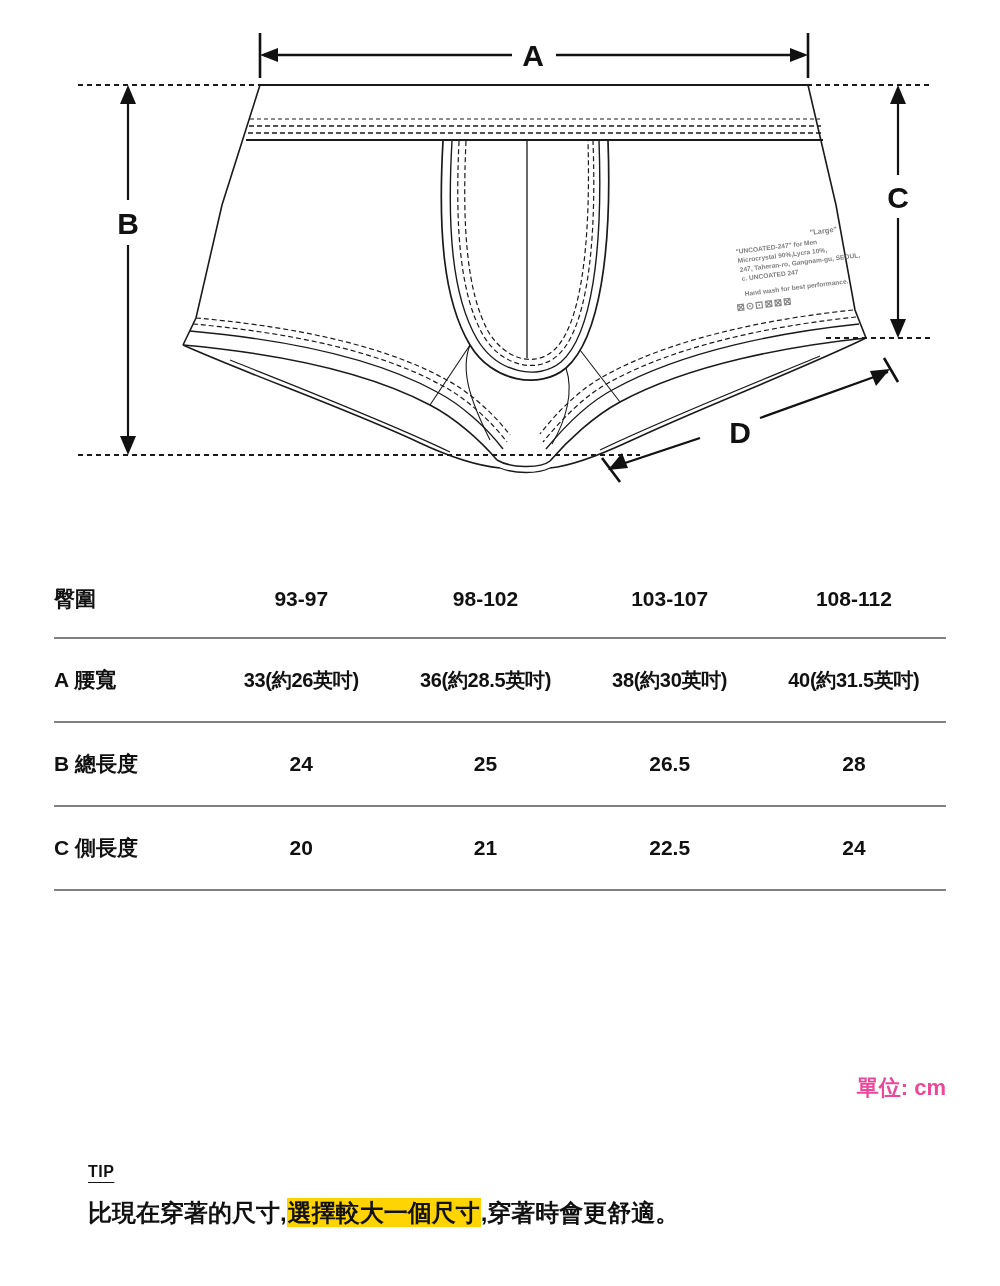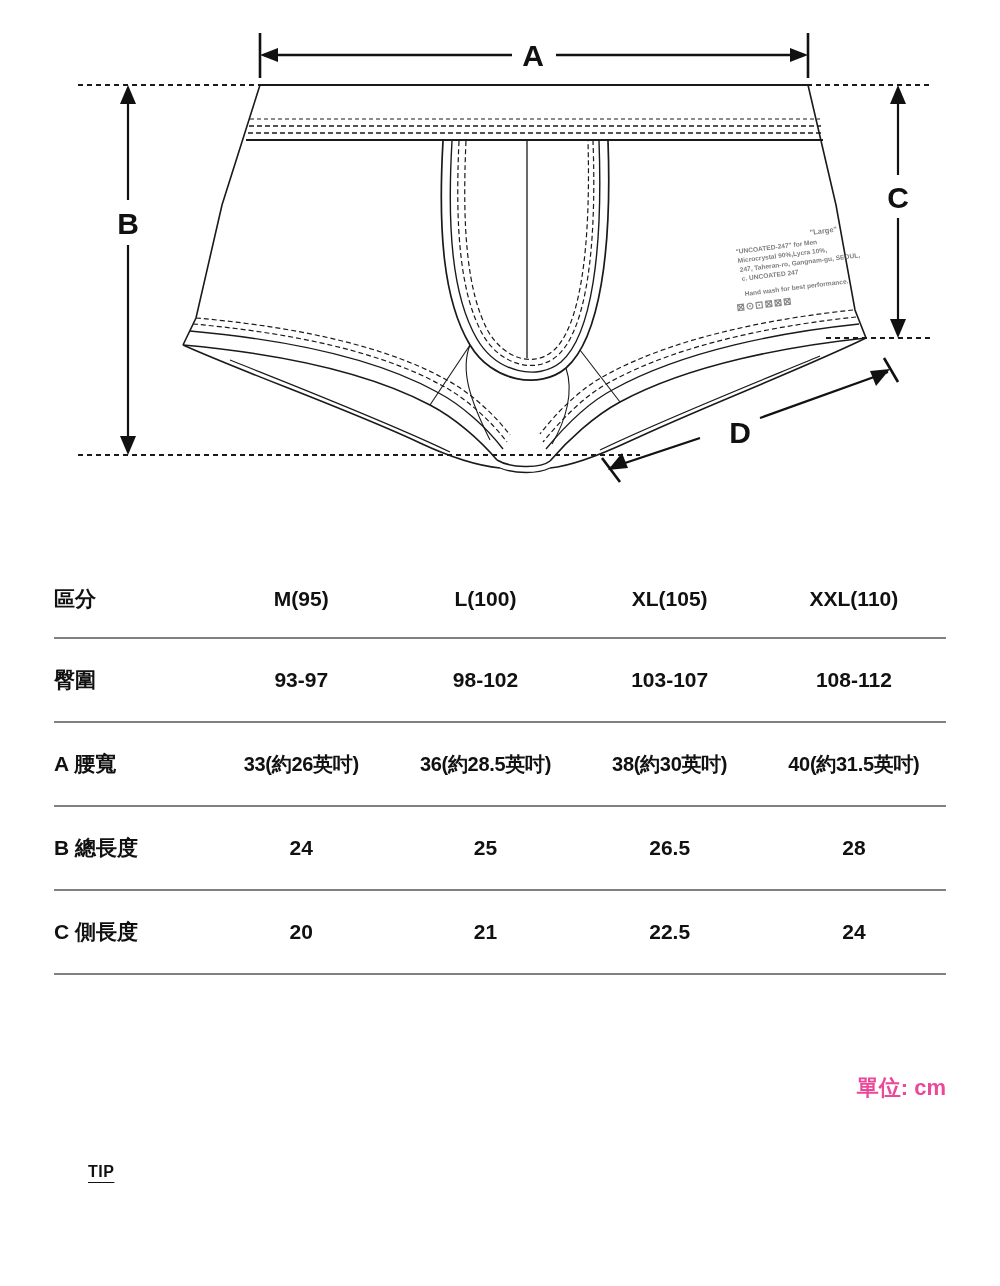--- a/index.html
+++ b/index.html
@@ -225,27 +225,20 @@
 <div id="size-table-wrap">
   <table class="size-table">
     <colgroup>
       <col class="c-label">
         <col class="c-size">
         <col class="c-size">
         <col class="c-size">
         <col class="c-size">
     </colgroup>
     <tbody>
-      <tr>
-        <td class="row-label">區分</td>
-        <td class="cell-val">M(95)</td>
-        <td class="cell-val">L(100)</td>
-        <td class="cell-val">XL(105)</td>
-        <td class="cell-val">XXL(110)</td>
-      </tr>
 
       <tr>
         <td class="row-label">臀圍</td>
         <td class="cell-val">93-97</td>
         <td class="cell-val">98-102</td>
         <td class="cell-val">103-107</td>
         <td class="cell-val">108-112</td>
       </tr>
 
       <tr class="row-waist">
@@ -273,13 +266,16 @@
       </tr>
 
     </tbody>
   </table>
 </div>
 
 <div id="unit-note">單位: cm</div>
 
 <div id="tip-block">
   <div id="tip-heading">TIP</div>
+  <div id="tip-text">
+    <span>比現在穿著的尺寸,</span><span class="tip-hl">選擇較大一個尺寸</span><span>,穿著時會更舒適。</span>
+  </div>
 </div>
 
 </body></html>

